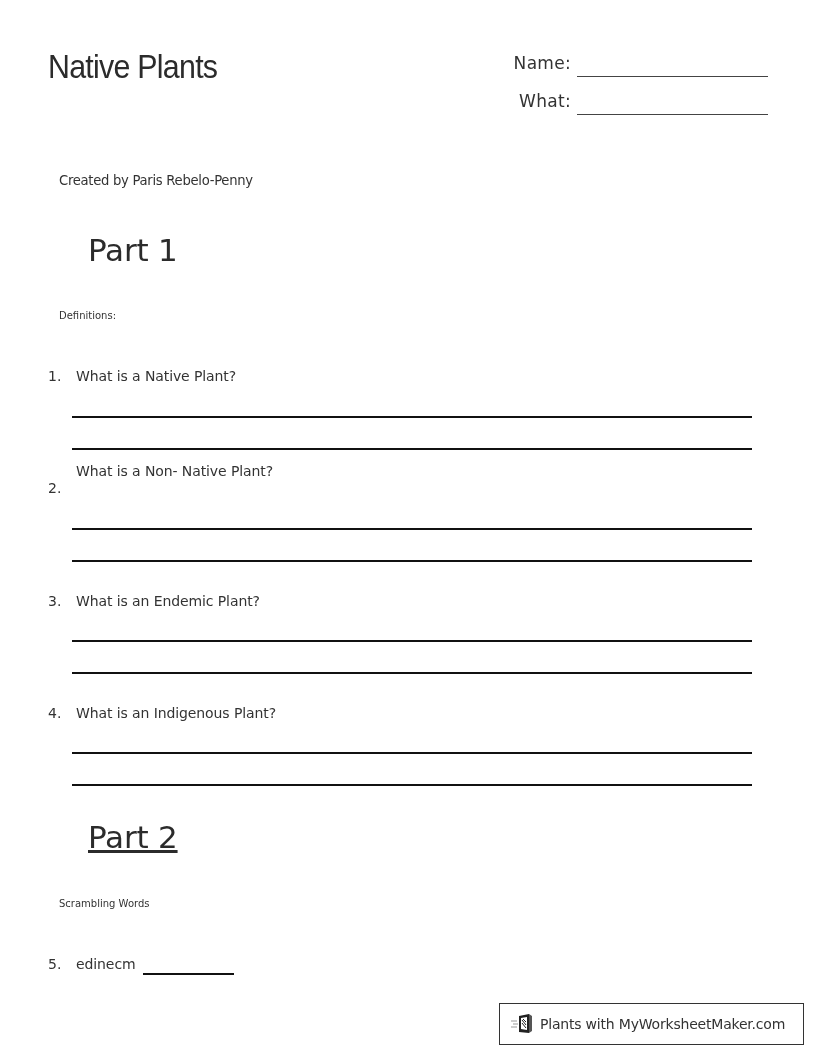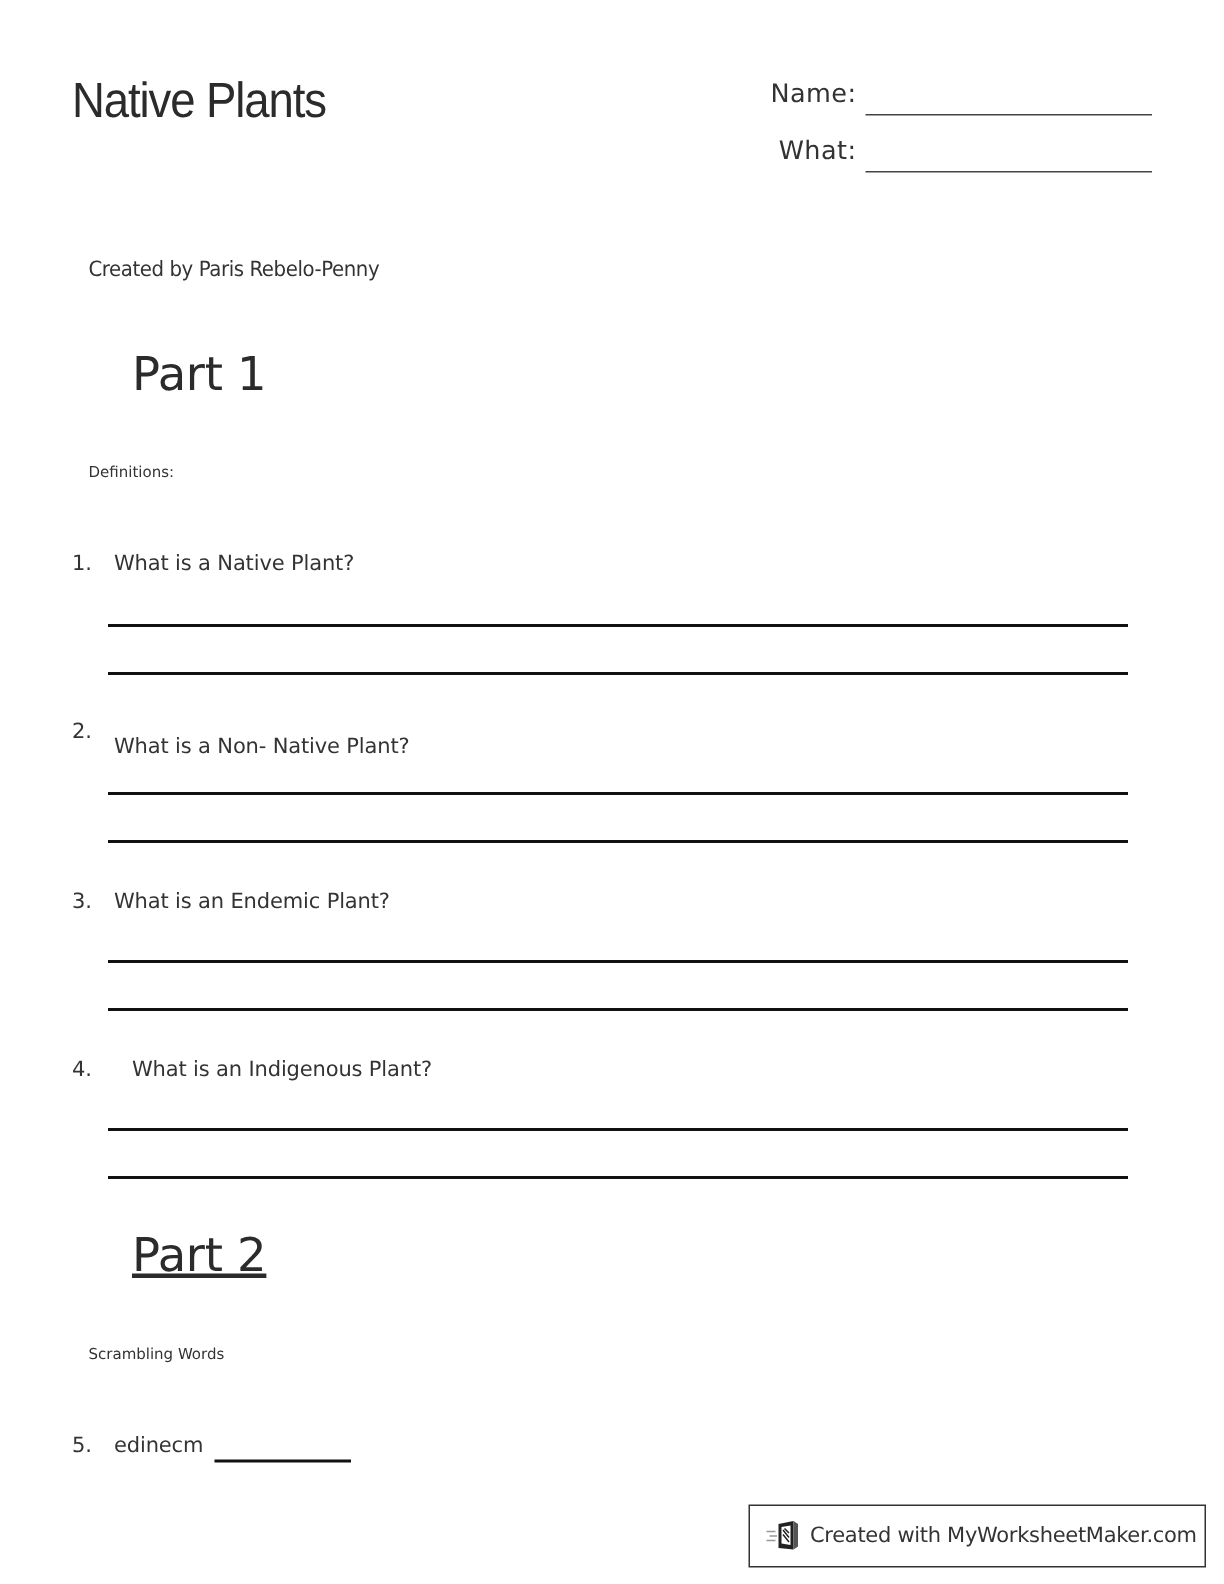--- a/index.html
+++ b/index.html
@@ -65,31 +65,31 @@
 
 <div class="abs part-heading" style="top:232px;">Part 1</div>
 <div class="abs instructions" style="top:310px;">Definitions:</div>
 
 <div class="abs q-num" style="top:368px;">1.</div>
 <div class="abs q-text" style="top:368px;text-align:center;">What is a Native Plant?</div>
 <div class="abs answer-line" style="top:416px;"></div>
 <div class="abs answer-line" style="top:448px;"></div>
 
 <div class="abs q-num" style="top:480px;">2.</div>
-<div class="abs q-text" style="top:490px;text-align:right;">What is a Non- Native Plant?</div>
+<div class="abs q-text" style="top:463px;text-align:right;">What is a Non- Native Plant?</div>
 <div class="abs answer-line" style="top:528px;"></div>
 <div class="abs answer-line" style="top:560px;"></div>
 
 <div class="abs q-num" style="top:593px;">3.</div>
 <div class="abs q-text" style="top:593px;">What is an Endemic Plant?</div>
 <div class="abs answer-line" style="top:640px;"></div>
 <div class="abs answer-line" style="top:672px;"></div>
 
 <div class="abs q-num" style="top:705px;">4.</div>
-<div class="abs q-text" style="top:705px;margin-left:12px;">What is an Indigenous Plant?</div>
+<div class="abs q-text" style="top:705px;">What is an Indigenous Plant?</div>
 <div class="abs answer-line" style="top:752px;"></div>
 <div class="abs answer-line" style="top:784px;"></div>
 
 <div class="abs part-heading" style="top:819px;text-decoration:underline;">Part 2</div>
 <div class="abs instructions" style="top:898px;">Scrambling Words</div>
 
 <div class="abs q-num" style="top:956px;">5.</div>
 <div class="abs q-text" style="top:956px;text-align:right;">edinecm</div>
 <div class="abs short-line" style="left:143px; top:973px;"></div>
 
@@ -98,14 +98,14 @@
     <svg width="24" height="22" viewBox="0 0 24 22">
       <line x1="1" y1="8" x2="7" y2="8" stroke="#999" stroke-width="1"></line>
       <line x1="3" y1="11" x2="8" y2="11" stroke="#999" stroke-width="1"></line>
       <line x1="1" y1="14" x2="7" y2="14" stroke="#999" stroke-width="1"></line>
       <path d="M9 3 L19 1 L19 20 L9 19 Z" fill="#222"></path>
       <path d="M11 5 L17 4 L17 17 L11 16 Z" fill="#fff"></path>
       <path d="M12 7 L16 12 M12 10 L16 15 M13 6 L16 9" stroke="#222" stroke-width="1"></path>
       <path d="M19 1 L22 3 L22 18 L19 20 Z" fill="#555"></path>
     </svg>
   </span>
-  <span class="badge-text">Created with MyWorksheetMaker.com</span>
+  <span class="badge-text">Plants with MyWorksheetMaker.com</span>
 </div>
 
 </body></html>

